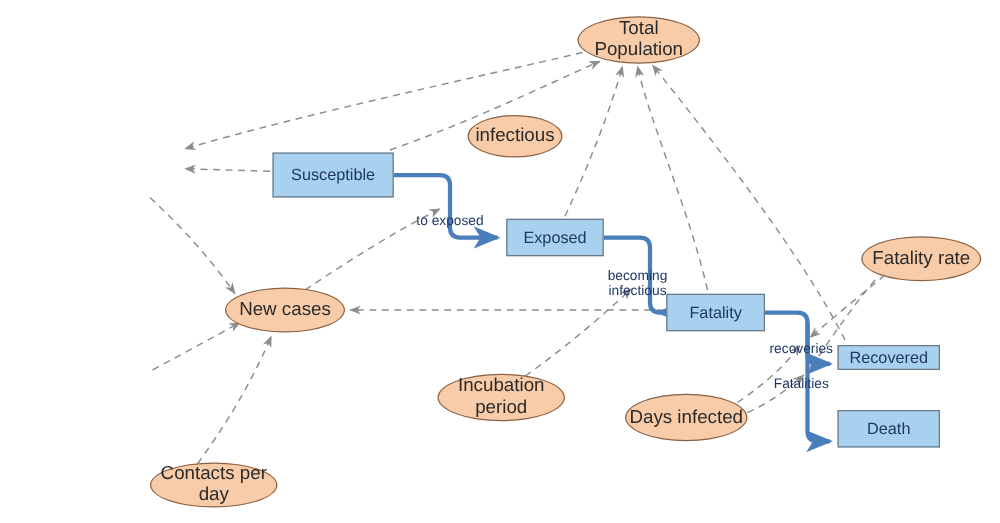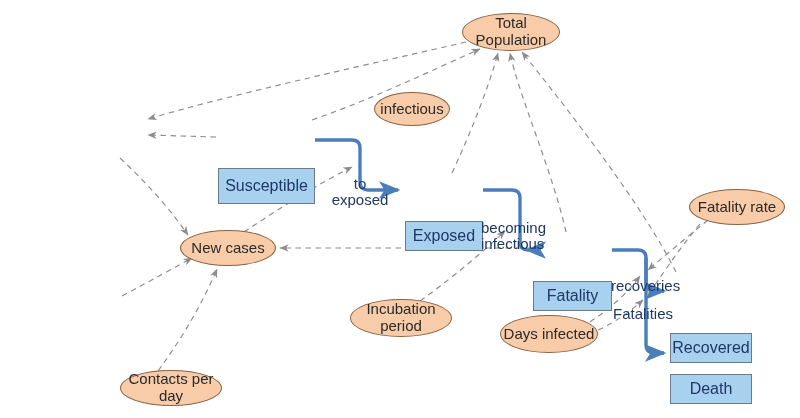--- a/index.html
+++ b/index.html
@@ -33,34 +33,33 @@
     text-align: center;
     box-sizing: border-box;
     color: #1f3864;
     font-family: "Liberation Sans", sans-serif;
     line-height: 1.12;
     user-select: none;
   }
   .stock {
     background: #a8d0ef;
     border: 1.6px solid #6b7a86;
-    font-size: 16px;
+    font-size: 13px;
     color: #1f3864;
-    margin-top: 46px;
   }
   .aux {
     background: #f9cca9;
     border: 1.6px solid #8a6243;
     border-radius: 50%;
     font-size: 15px;
     color: #2a2a2a;
   }
   .flow-label {
     position: absolute;
-    font-size: 15px;
+    font-size: 11px;
     color: #1f3864;
     background: transparent;
     text-align: center;
     line-height: 1.1;
     user-select: none;
     white-space: pre-line;
   }
 </style>
 </head>
 <body>
@@ -125,21 +124,21 @@
   </div>
 
   <div class="node stock" style="left:405px; top:175px; width:78px; height:30px;">
     <span>Exposed</span>
   </div>
 
   <div class="node stock" style="left:533px; top:235px; width:79px; height:30px;">
     <span>Fatality</span>
   </div>
 
-  <div class="node stock" style="left:670px; top:287px; width:82px; height:30px;">
+  <div class="node stock" style="left:670px; top:276px; width:82px; height:20px;">
     <span>Recovered</span>
   </div>
 
   <div class="node stock" style="left:670px; top:328px; width:82px; height:30px;">
     <span>Death</span>
   </div>
 
   <div class="node aux" style="left:462px; top:13px; width:98px; height:38px;">
     <span>Total Population</span>
   </div>

